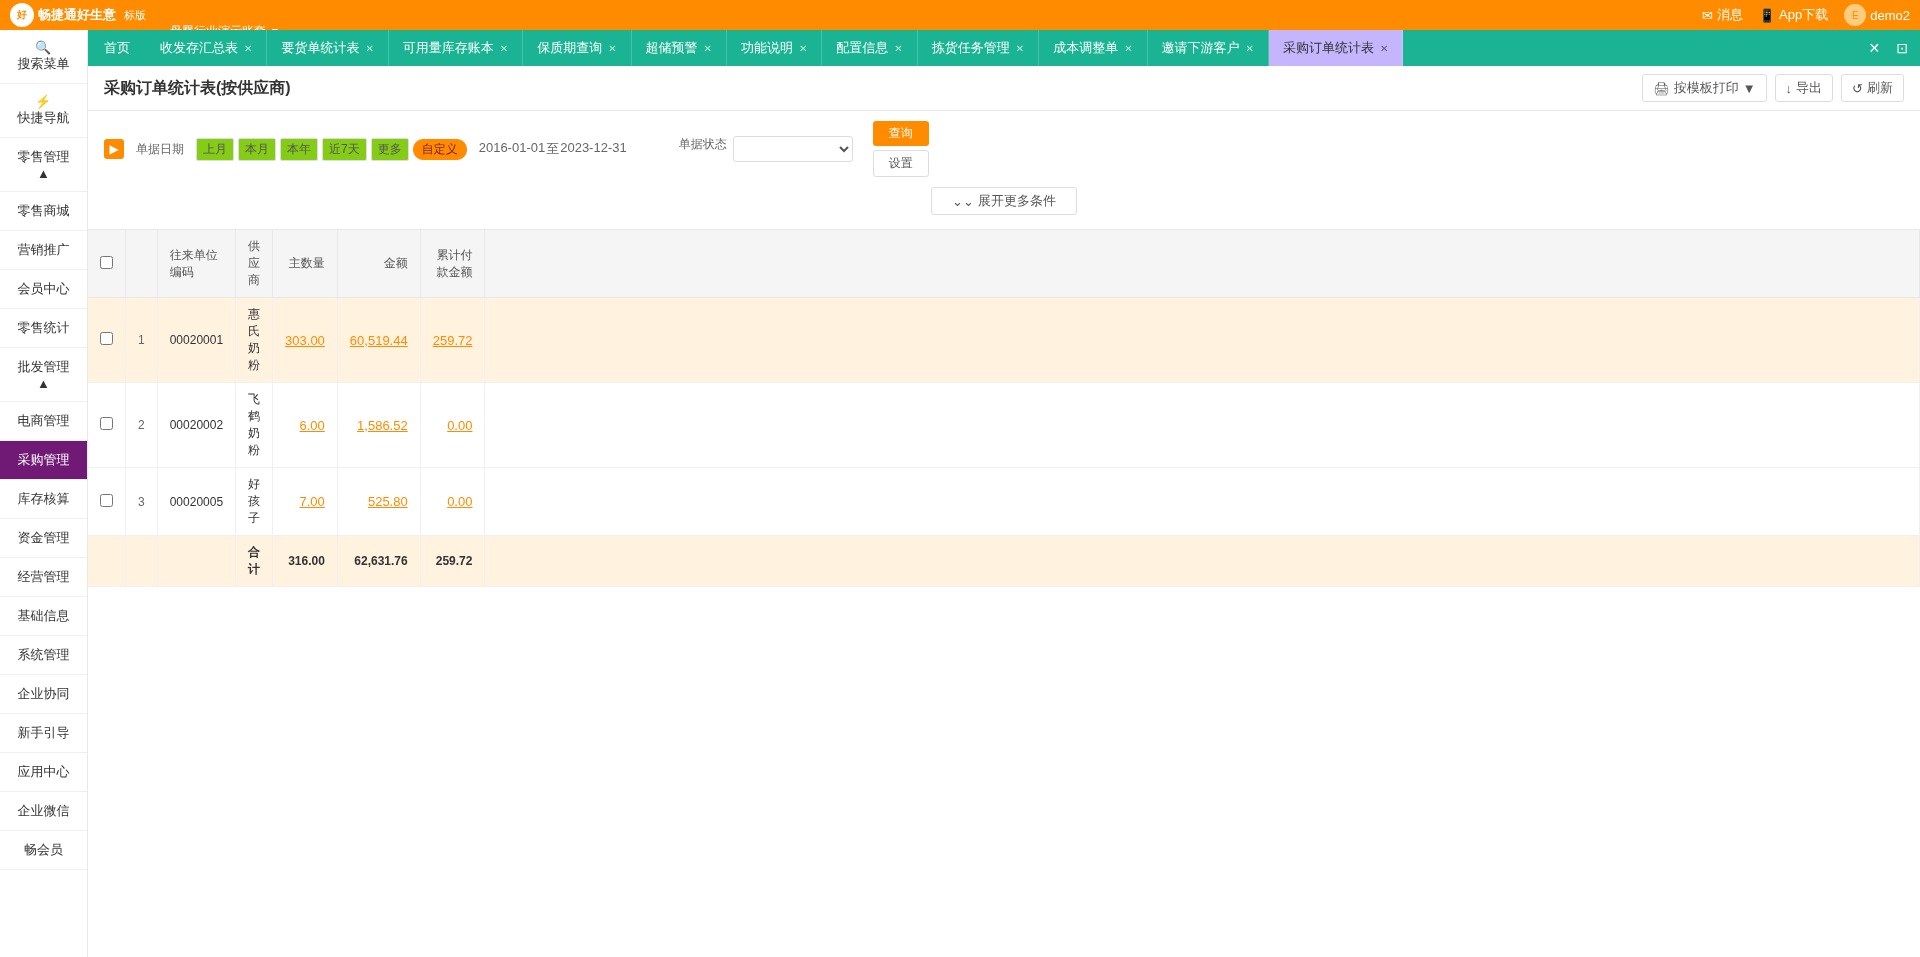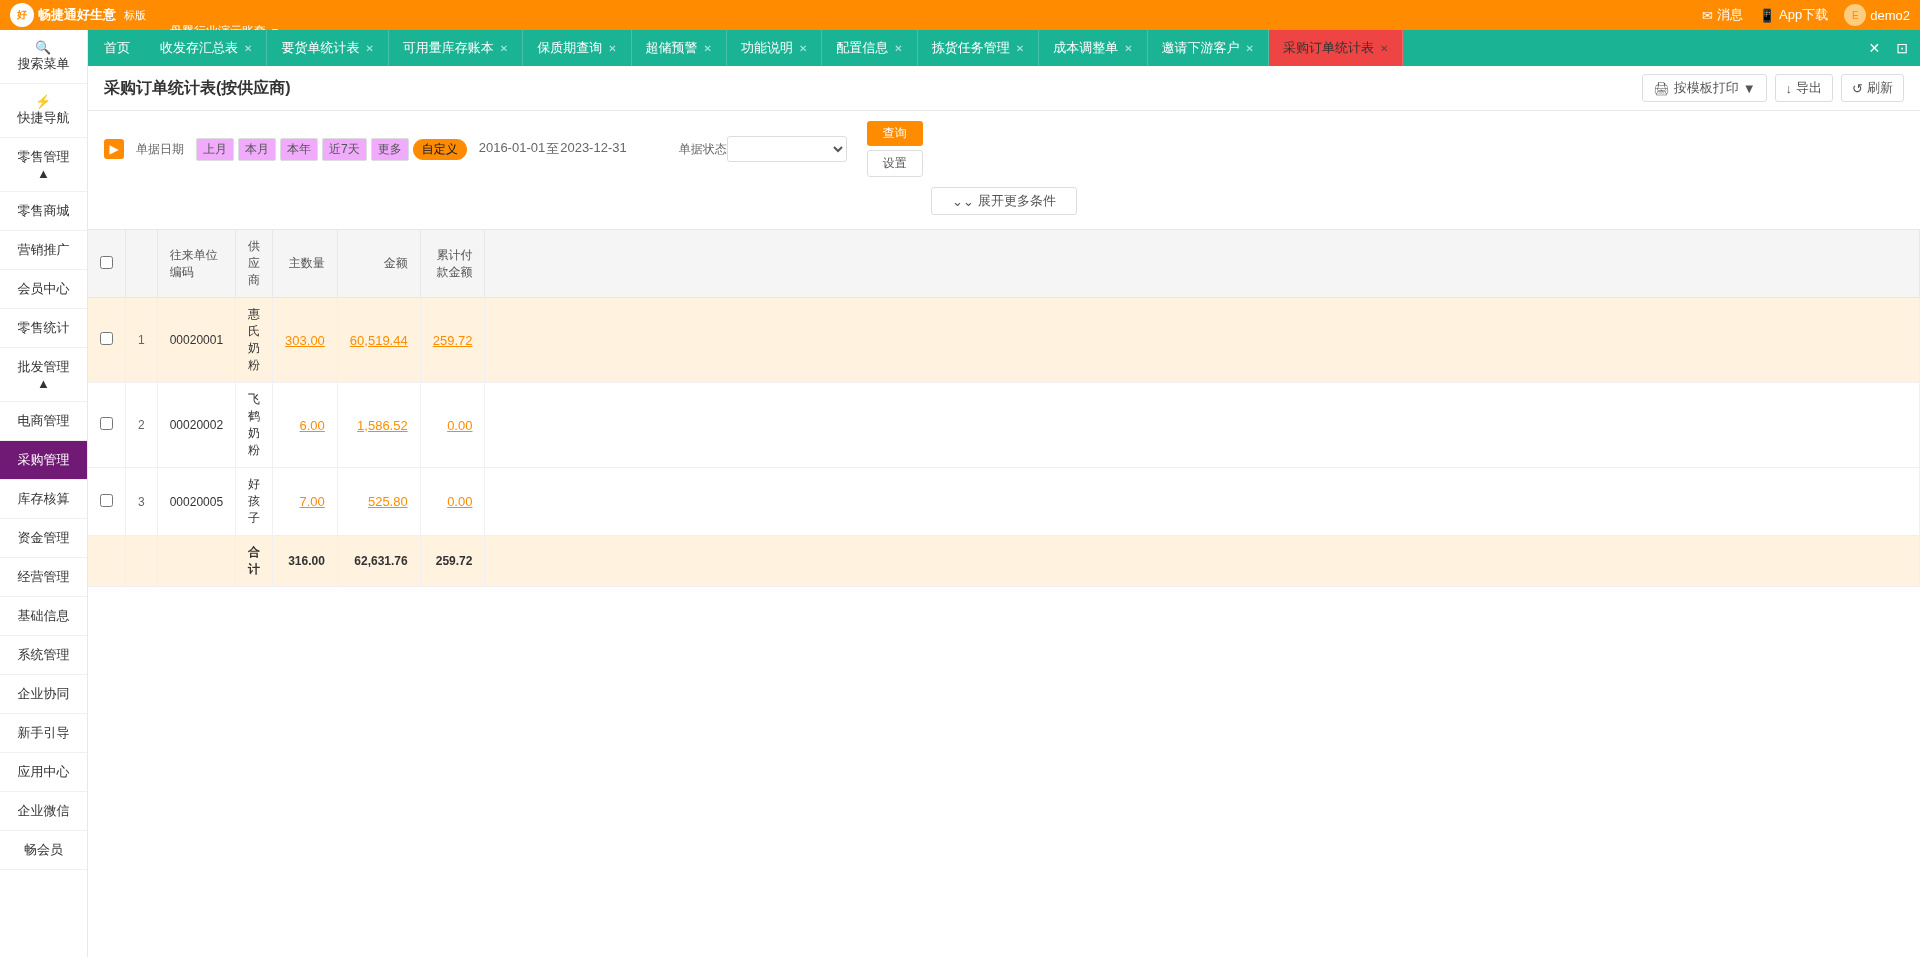--- a/index.html
+++ b/index.html
@@ -21,41 +21,41 @@
     .sidebar { width: 88px; background: white; border-right: 1px solid #e8e8e8; display: flex; flex-direction: column; overflow-y: auto; }
     .sidebar-item { padding: 10px 4px; text-align: center; cursor: pointer; color: #333; font-size: 12px; border-bottom: 1px solid #f0f0f0; }
     .sidebar-item.active { background: #701a75; color: white; }
 
     
     .content-area { flex: 1; display: flex; flex-direction: column; overflow: hidden; }
 
     
     .nav-tabs { height: 36px; background: #1ab394; display: flex; align-items: center; padding: 0; overflow: hidden; }
     .nav-tab { padding: 0 14px; height: 48px; display: flex; align-items: center; color: white; font-size: 12px; cursor: pointer; white-space: nowrap; position: relative; border-right: 1px solid rgba(255,255,255,0.2); }
-    .nav-tab.active { background: #ef4444; color: #333; }
+    .nav-tab.active { background: #c4b5fd; color: #333; }
     .nav-tab .close-btn { margin-left: 6px; opacity: 0.7; font-size: 10px; }
     .nav-tab-home { padding: 16px 16px; color: white; height: 36px; display: flex; align-items: center; cursor: pointer; font-size: 12px; }
     .nav-tabs-end { margin-left: auto; display: flex; align-items: center; padding-right: 8px; gap: 8px; }
     .nav-tab-btn { color: white; cursor: pointer; font-size: 14px; padding: 2px 4px; }
 
     
     .page-header { background: white; padding: 8px 16px; border-bottom: 1px solid #e8e8e8; display: flex; align-items: center; justify-content: space-between; }
     .page-title { font-size: 16px; font-weight: bold; color: #333; }
     .header-actions { display: flex; align-items: center; gap: 8px; }
     .btn-template { display: flex; align-items: center; gap: 4px; padding: 4px 10px; border: 1px solid #ddd; background: white; border-radius: 3px; cursor: pointer; font-size: 12px; color: #555; }
     .btn-export { display: flex; align-items: center; gap: 4px; padding: 4px 10px; border: 1px solid #ddd; background: white; border-radius: 3px; cursor: pointer; font-size: 12px; color: #555; }
     .btn-refresh { display: flex; align-items: center; gap: 4px; padding: 4px 10px; border: 1px solid #ddd; background: white; border-radius: 3px; cursor: pointer; font-size: 12px; color: #555; }
 
     
     .filter-area { background: white; padding: 10px 16px; border-bottom: 1px solid #e8e8e8; }
     .filter-row { display: flex; align-items: center; gap: 12px; margin-bottom: 6px; flex-wrap: nowrap; }
     .filter-label { color: #666; font-size: 12px; white-space: nowrap; }
     .date-shortcuts { display: flex; align-items: center; gap: 4px; }
-    .date-shortcut { padding: 2px 6px; border: 1px solid #ddd; border-radius: 2px; cursor: pointer; font-size: 12px; color: #555; background: #f0abfc; }
-    .date-shortcut.custom { background: #ff8c00; color: #0f172a; border-color: #ff8c00; border-radius: 10px; padding: 1px 8px; }
+    .date-shortcut { padding: 2px 6px; border: 1px solid #ddd; border-radius: 2px; cursor: pointer; font-size: 12px; color: #555; background: #84cc16; }
+    .date-shortcut.custom { background: #ff8c00; color: #7f1d1d; border-color: #ff8c00; border-radius: 10px; padding: 1px 8px; }
     .filter-select { border: 1px solid #ddd; padding: 3px 8px; border-radius: 3px; font-size: 12px; color: #555; background: white; min-width: 120px; height: 26px; cursor: pointer; }
     .filter-input { border: 1px solid #ddd; padding: 3px 8px; border-radius: 3px; font-size: 12px; color: #555; background: white; height: 26px; flex: 1; max-width: 300px; }
     .btn-search { padding: 4px 16px; background: #ff8c00; color: white; border: none; border-radius: 3px; cursor: pointer; font-size: 12px; }
     .btn-settings { padding: 4px 10px; background: white; color: #555; border: 1px solid #ddd; border-radius: 3px; cursor: pointer; font-size: 12px; }
     .filter-actions { display: flex; flex-direction: column; gap: 4px; margin-left: 8px; }
     .more-conditions { display: flex; justify-content: center; padding: 4px 0; }
     .more-conditions-btn { display: flex; align-items: center; gap: 4px; color: #555; font-size: 12px; cursor: pointer; padding: 4px 20px; border: 1px solid #ddd; background: white; border-radius: 3px; }
 
     
     .table-container { flex: 1; overflow-y: auto; background: white; margin: 0; }
@@ -256,21 +256,21 @@
           <button class="date-shortcut">本年</button>
           <button class="date-shortcut">近7天</button>
           <button class="date-shortcut">更多</button>
           <span class="date-shortcut custom">自定义</span>
         </div>
         <div style="display:flex; flex-direction:row; font-size:11px; color:#666; gap:1px;">
           <span>2016-01-01</span>
           <span>至</span>
           <span>2023-12-31</span>
         </div>
-        <div style="margin-left:40px; display:flex; align-items:center; ">
+        <div style="margin-left:40px; display:flex; gap:6px;">
           <span class="filter-label">单据状态</span>
           <select class="filter-select">
             <option value=""></option>
           </select>
         </div>
         <div class="filter-actions">
           <button class="btn-search">查询</button>
           <button class="btn-settings">设置</button>
         </div>
       </div>

